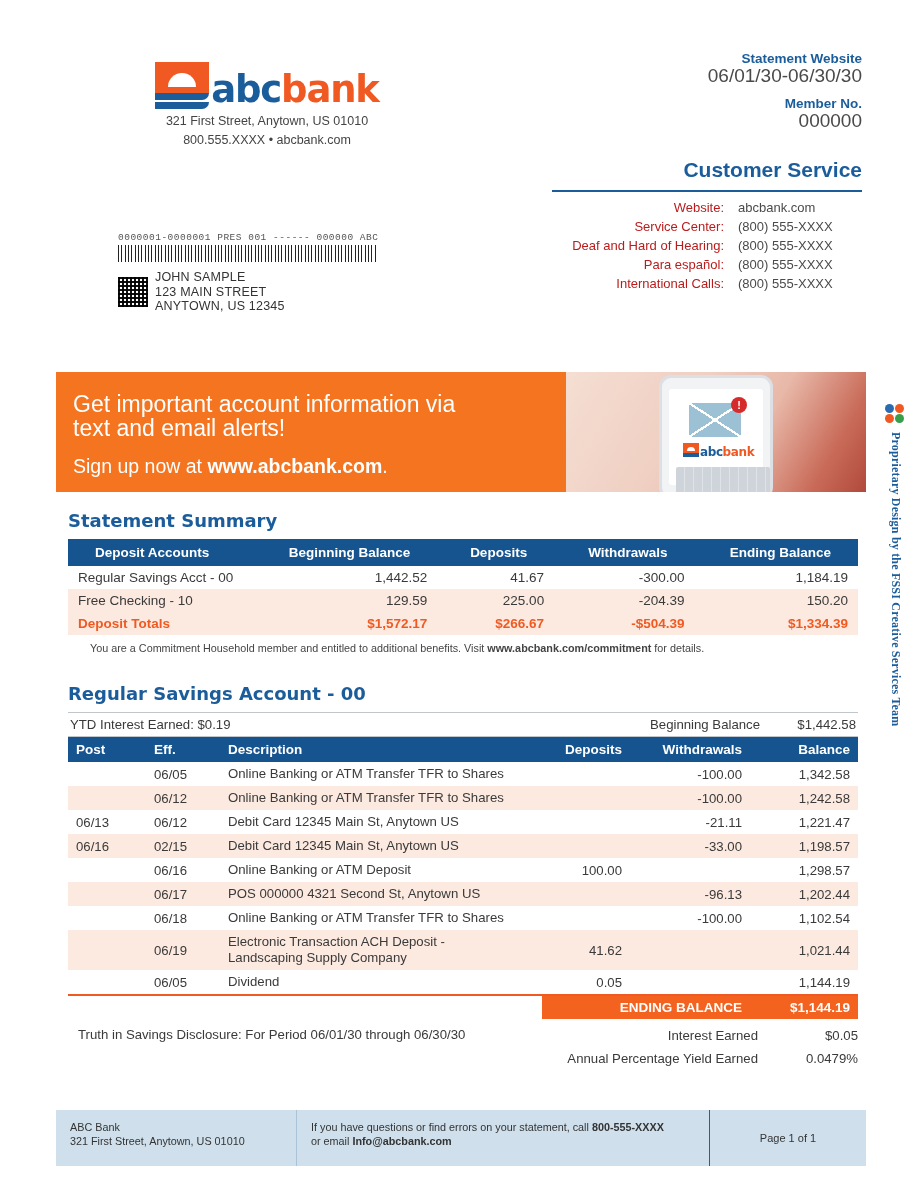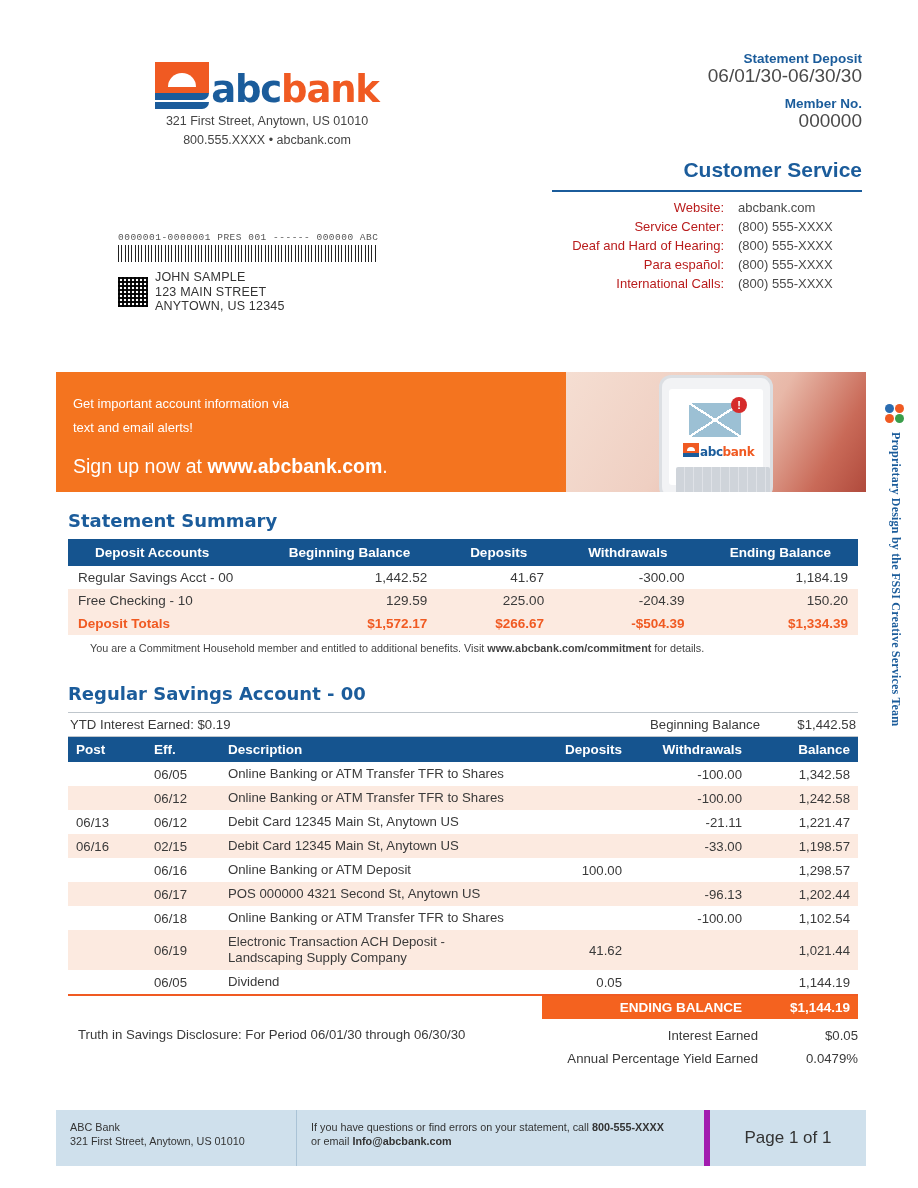--- a/index.html
+++ b/index.html
@@ -73,21 +73,21 @@
       color:#fff;font-size:11px;font-weight:bold;text-align:center;line-height:16px;}
   .mini-logo{position:absolute;left:14px;top:54px;display:flex;align-items:flex-end;}
   .mini-mark{width:16px;height:15px;position:relative;margin-right:1px;}
   .mini-mark .s{position:absolute;left:0;top:0;width:16px;height:10px;background:#F05A22;}
   .mini-mark .d{position:absolute;left:4px;top:4px;width:8px;height:4px;background:#fff;border-radius:4px 4px 0 0;}
   .mini-mark .b{position:absolute;left:0;top:10px;width:16px;height:4px;background:#1B5C9B;}
   .mini-word{font-size:12px;font-weight:bold;letter-spacing:-.4px;line-height:12px;font-family:"DejaVu Sans",sans-serif;}
   .kbd{position:absolute;left:7px;top:78px;width:94px;height:29px;background:#dfe2e7;border-radius:2px;
       background-image:repeating-linear-gradient(90deg,#cfd4da 0 8px,#dfe2e7 8px 9px),repeating-linear-gradient(0deg,#cfd4da 0 7px,#dfe2e7 7px 8px);}
   .banner-text{position:absolute;left:17px;top:20px;color:#fff;}
-  .bt1{font-size:13px;line-height:24px;font-weight:normal;}
+  .bt1{font-size:23px;line-height:24px;font-weight:normal;}
   .bt2{font-size:19.5px;line-height:24px;margin-top:14px;}
   .bt2 b{font-weight:bold;}
 
   
   .side{position:absolute;right:6px;top:404px;width:34px;display:flex;flex-direction:column;align-items:center;}
   .side-dots{position:relative;width:20px;height:20px;margin-bottom:8px;}
   .side-dots i{position:absolute;width:9px;height:9px;border-radius:50%;display:block;}
   .side-dots .d1{left:0;top:0;background:#2b6cb0;}
   .side-dots .d2{left:10px;top:0;background:#F05A22;}
   .side-dots .d3{left:0;top:10px;background:#F05A22;}
@@ -144,21 +144,21 @@
   .disc-line{display:flex;align-items:flex-start;margin-bottom:6px;}
   .disc-line .lbl{flex:1;text-align:right;padding-right:16px;line-height:17px;}
   .disc-line .amt{width:84px;text-align:right;line-height:17px;}
 
   
   .footer{position:absolute;left:56px;top:1110px;width:810px;height:56px;background:#CFE0EC;display:flex;
       color:#333;}
   .fcell{padding:10px 14px;font-size:10.8px;line-height:14px;}
   .fcell.c1{width:212px;}
   .fcell.c2{flex:1;border-left:1px solid #aac3d6;}
-  .fcell.c3{width:128px;border-left:6px solid #a21caf;display:flex;align-items:center;justify-content:center;font-size:17px;}
+  .fcell.c3{width:128px;border-left:1px solid #a21caf;display:flex;align-items:center;justify-content:center;font-size:11px;}
   .fcell b{font-weight:bold;}
 </style>
 </head>
 <body>
 
 <div class="page">
 
   <div class="header">
 
     <div class="logo-block">
@@ -169,21 +169,21 @@
             <span class="w1"></span>
             <span class="w2"></span>
         </span>
         <span class="logo-word"><span class="abc">abc</span><span class="bank">bank</span></span>
       </div>
       <div class="logo-addr">321 First Street, Anytown, US 01010</div>
       <div class="logo-addr">800.555.XXXX • abcbank.com</div>
     </div>
 
     <div class="stmt-meta">
-      <div class="meta-label">Statement Deposit</div>
+      <div class="meta-label">Statement Website</div>
       <div class="meta-value">06/01/30-06/30/30</div>
       <div class="meta-gap"></div>
       <div class="meta-label">Member No.</div>
       <div class="meta-value">000000</div>
     </div>
 
     <div class="cs-title">Customer Service</div>
     <div class="cs-rule"></div>
     <table class="cs-table">
         <tbody>

